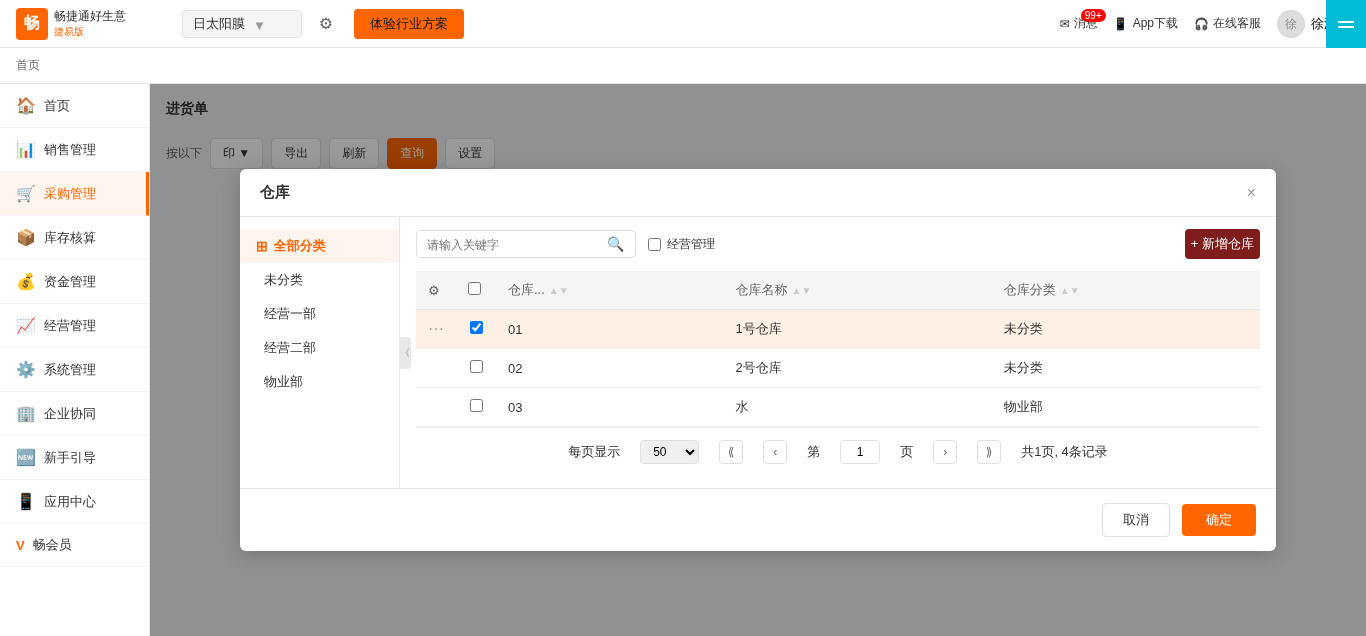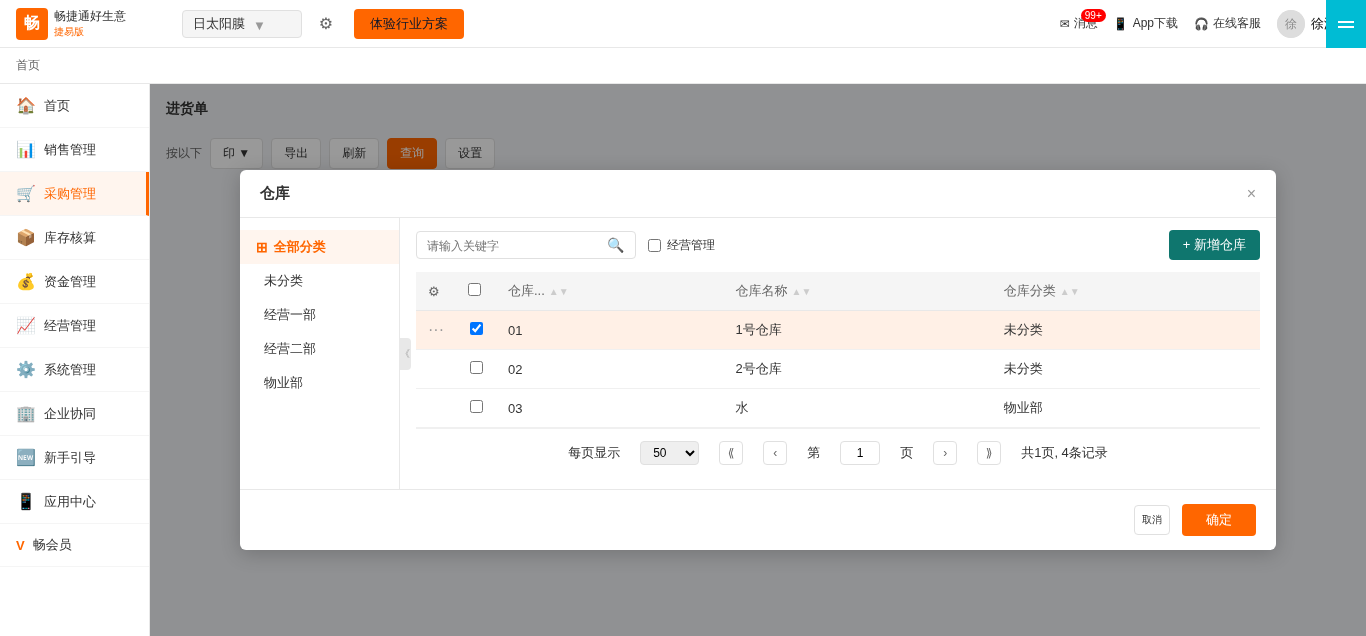--- a/index.html
+++ b/index.html
@@ -203,23 +203,23 @@
     }
     .search-input {
       border: none; outline: none;
       font-size: 12px; color: #333; width: 100%;
       background: transparent;
     }
     .search-icon { color: #999; font-size: 14px; margin-left: 4px; }
     .checkbox-label { display: flex; align-items: center; gap: 6px; font-size: 12px; color: #333; cursor: pointer; }
     .add-btn {
       margin-left: auto;
-      background: #0f766e; color: #fff;
+      background: #7f1d1d; color: #fff;
       border: none; border-radius: 4px;
-      padding: 6px 14px; cursor: pointer;
+      padding: 6px 6px; cursor: pointer;
       font-size: 13px;
     }
 
     
     .data-table { width: 100%; border-collapse: collapse; font-size: 13px; }
     .data-table thead tr { background: #f5f5f5; }
     .data-table th {
       padding: 10px 12px;
       text-align: left;
       color: #666;
@@ -266,22 +266,22 @@
     
     .modal-footer {
       padding: 14px 20px;
       border-top: 1px solid #e8e8e8;
       display: flex; align-items: center; justify-content: flex-end;
       gap: 12px;
     }
     .cancel-btn {
       border: 1px solid #e0e0e0;
       background: #fff; color: #333;
-      border-radius: 4px; padding: 7px 7px;
-      cursor: pointer; font-size: 10px;
+      border-radius: 4px; padding: 7px 20px;
+      cursor: pointer; font-size: 13px;
     }
     .confirm-btn {
       background: #f60; color: #fff;
       border: none; border-radius: 4px;
       padding: 7px 24px; cursor: pointer;
       font-size: 13px;
     }
 
     
     .page-action-bar {

